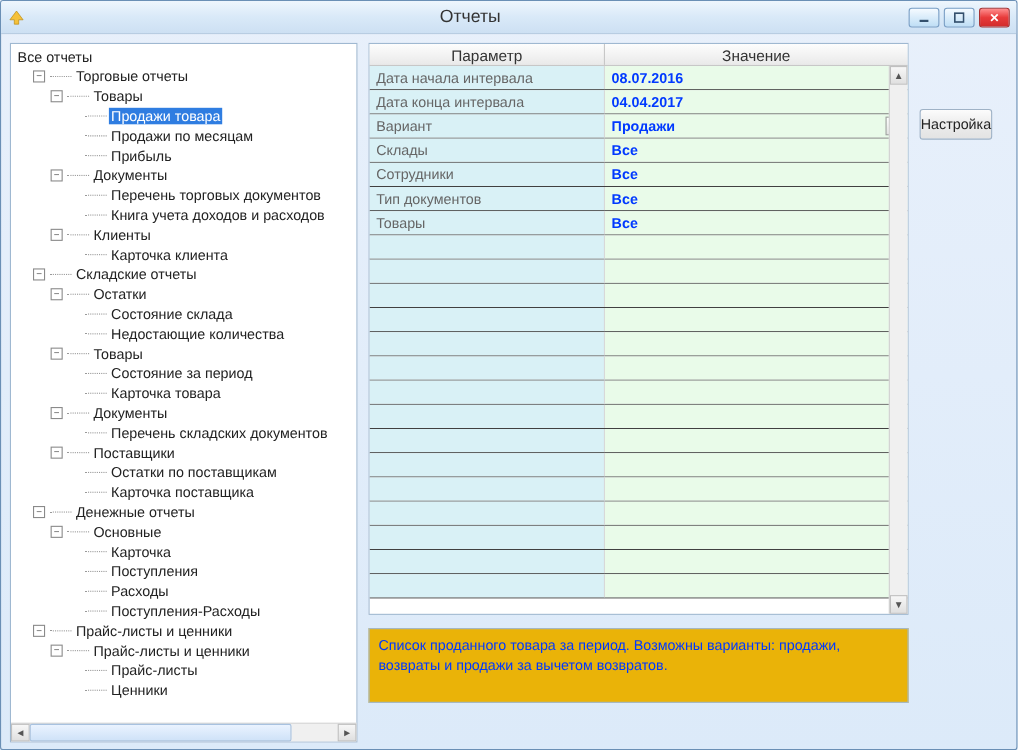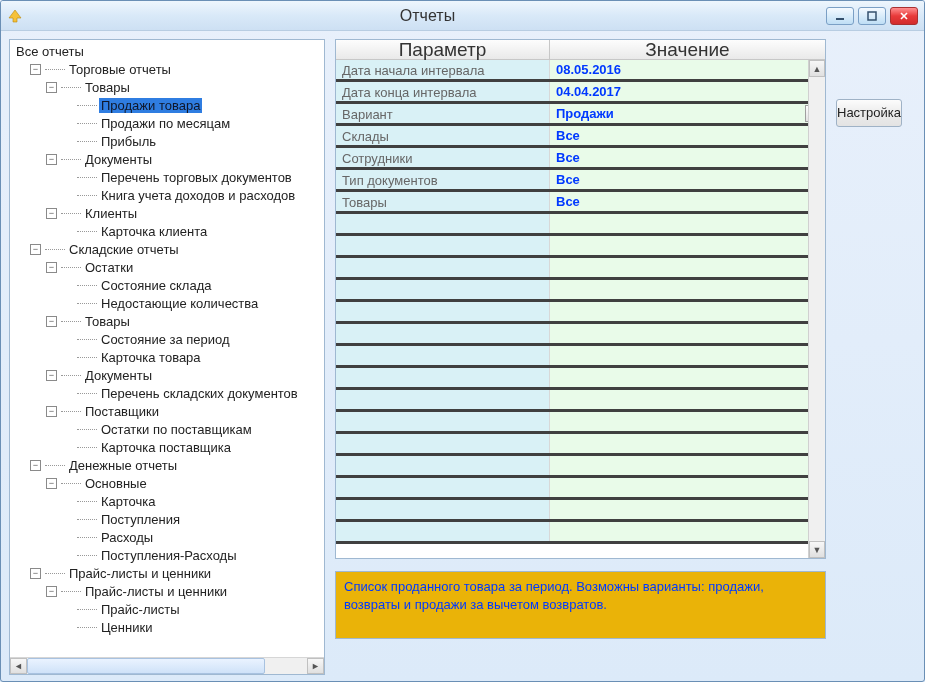--- a/index.html
+++ b/index.html
@@ -92,21 +92,21 @@
   .toggle.blank { border: none; background: transparent; }
   .dots {
     width: 20px; height: 1px;
     border-top: 1px dotted #999;
     margin-right: 2px;
     flex-shrink: 0;
   }
   .node-label { padding: 0 2px; }
   .node-label.selected {
     background: #2f7de1;
-    color: #0f172a;
+    color: #ffffff;
   }
 
   
   .hscroll {
     height: 17px;
     border-top: 1px solid #d6d6d6;
     background: #f0f0f0;
     display: flex;
     align-items: stretch;
   }
@@ -146,33 +146,33 @@
   .grid-head {
     display: flex;
     height: 20px;
     background: linear-gradient(to bottom, #fdfdfd, #e9e9e9);
     border-bottom: 1px solid #c7c7c7;
   }
   .col-param { width: 214px; border-right: 1px solid #c7c7c7; }
   .col-value { flex: 1; }
   .head-cell {
     text-align: center;
-    font-size: 19px;
+    font-size: 14px;
     color: #333;
     line-height: 20px;
   }
   .grid-body {
     flex: 1;
     overflow: hidden;
     position: relative;
   }
   .grid-row {
     display: flex;
     height: 22px;
-    border-bottom: 3px solid #404040;
+    border-bottom: 1px solid #404040;
   }
   .grid-row .cell {
     padding: 2px 6px;
     line-height: 18px;
   }
   .grid-row .cell.param {
     width: 214px;
     border-right: 1px solid #d8d8d8;
     color: #666;
   }
@@ -553,21 +553,21 @@
   <div class="middle">
     <div class="param-grid">
       <div class="grid-head">
         <div class="head-cell col-param">Параметр</div>
         <div class="head-cell col-value">Значение</div>
       </div>
       <div class="grid-body" id="grid-body">
           <div class="grid-row">
             <div class="cell param">Дата начала интервала</div>
             <div class="cell value">
-              <span class="vtext">08.05.2016</span>
+              <span class="vtext">08.07.2016</span>
             </div>
           </div>
           <div class="grid-row">
             <div class="cell param">Дата конца интервала</div>
             <div class="cell value">
               <span class="vtext">04.04.2017</span>
             </div>
           </div>
           <div class="grid-row">
             <div class="cell param">Вариант</div>

